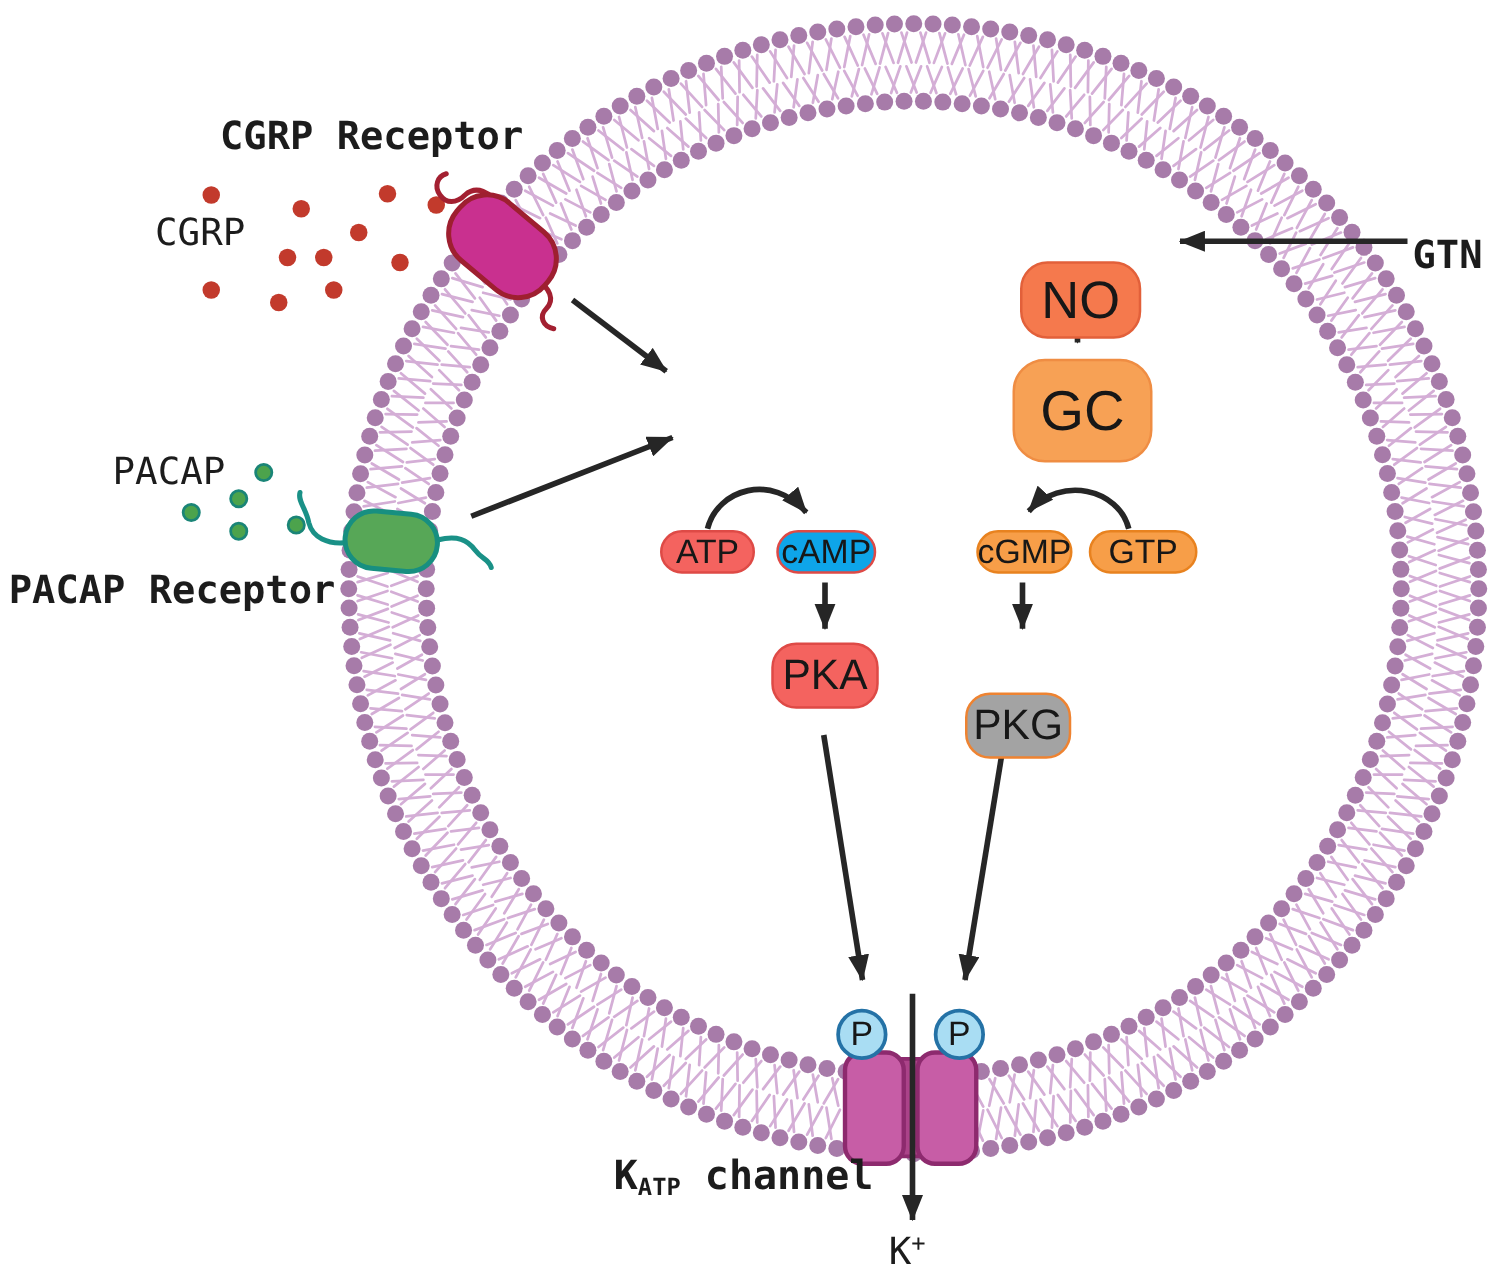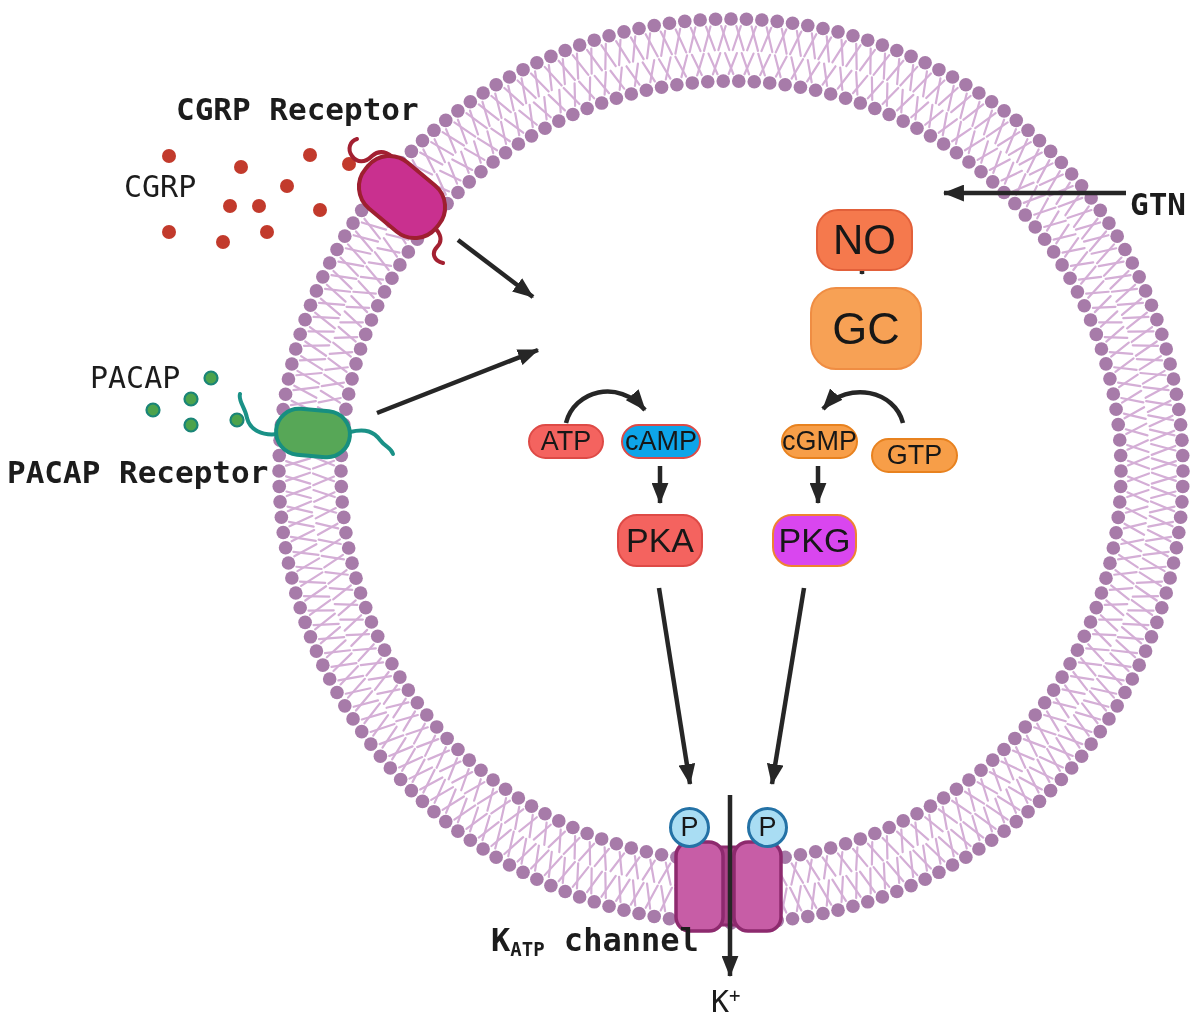--- a/index.html
+++ b/index.html
@@ -21,21 +21,21 @@
 
   .node{position:absolute;z-index:2;display:flex;align-items:center;justify-content:center;
         font-family:"Liberation Sans", sans-serif;color:#171717;box-sizing:border-box;
         border-style:solid;border-width:2px;}
   #node-ac  {left:550px;top:286px;width:122px;height:87px;border-radius:30px;font-size:50px;border-width:0;}
   #node-no  {left:816px;top:165px;width:97px;height:62px;border-radius:22px;font-size:42px;border-width:2.5px;margin-top:44px;}
   #node-gc  {left:810px;top:287px;width:112px;height:83px;border-radius:26px;font-size:45px;border-width:2.5px;}
   #node-atp {left:528px;top:424px;width:76px;height:35px;border-radius:18px;font-size:27px;}
   #node-camp{left:621px;top:424px;width:80px;height:35px;border-radius:18px;font-size:27px;}
   #node-cgmp{left:781px;top:424px;width:77px;height:35px;border-radius:18px;font-size:27px;align-items:center;}
-  #node-gtp {left:871px;top:438px;width:87px;height:35px;border-radius:18px;font-size:27px;}
+  #node-gtp {left:871px;top:424px;width:87px;height:35px;border-radius:18px;font-size:27px;}
   #node-pka {left:617px;top:514px;width:86px;height:53px;border-radius:20px;font-size:34px;border-width:2.5px;}
   #node-pkg {left:772px;top:514px;width:85px;height:53px;border-radius:20px;font-size:34px;border-width:2.5px;}
   #node-p-left {left:669px;top:807px;width:41px;height:41px;border-radius:50%;font-size:27px;border-width:3.5px;font-weight:400;}
   #node-p-right{left:747px;top:807px;width:41px;height:41px;border-radius:50%;font-size:27px;border-width:3.5px;font-weight:400;}
 </style>
 </head>
 <body>
 
 <div id="stage">
 
@@ -1135,21 +1135,21 @@
     </div>
   <div class="node" id="node-cgmp" style="background: rgb(247, 158, 72); border-color: rgb(232, 130, 31);">
       <span>cGMP</span>
     </div>
   <div class="node" id="node-gtp" style="background: rgb(247, 158, 72); border-color: rgb(232, 130, 31);">
       <span>GTP</span>
     </div>
   <div class="node" id="node-pka" style="background: rgb(244, 99, 95); border-color: rgb(222, 74, 70);">
       <span>PKA</span>
     </div>
-  <div class="node" id="node-pkg" style="background: #d946ef; border-color: rgb(238, 131, 49);">
+  <div class="node" id="node-pkg" style="background: #a3a3a3; border-color: rgb(238, 131, 49); margin-top: 40px;">
       <span>PKG</span>
     </div>
   <div class="node" id="node-p-left" style="background: rgb(169, 221, 243); border-color: rgb(36, 114, 166);">
       <span>P</span>
     </div>
   <div class="node" id="node-p-right" style="background: rgb(169, 221, 243); border-color: rgb(36, 114, 166);">
       <span>P</span>
     </div>
 
   <div class="lbl bold" id="lbl-cgrp-receptor">CGRP Receptor</div>

